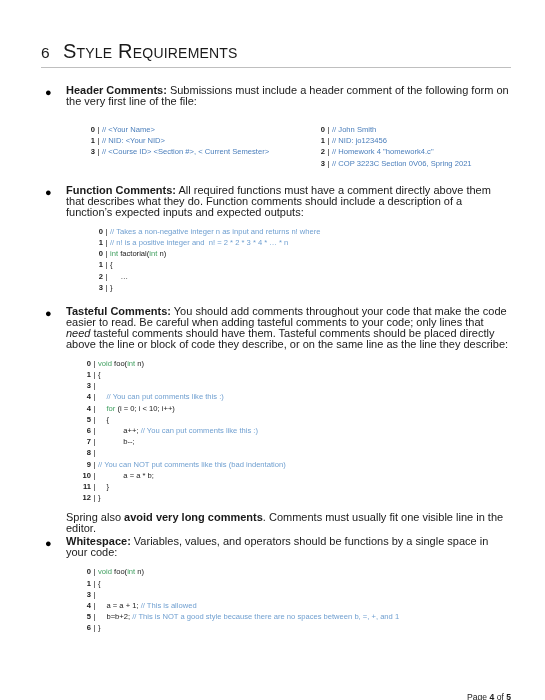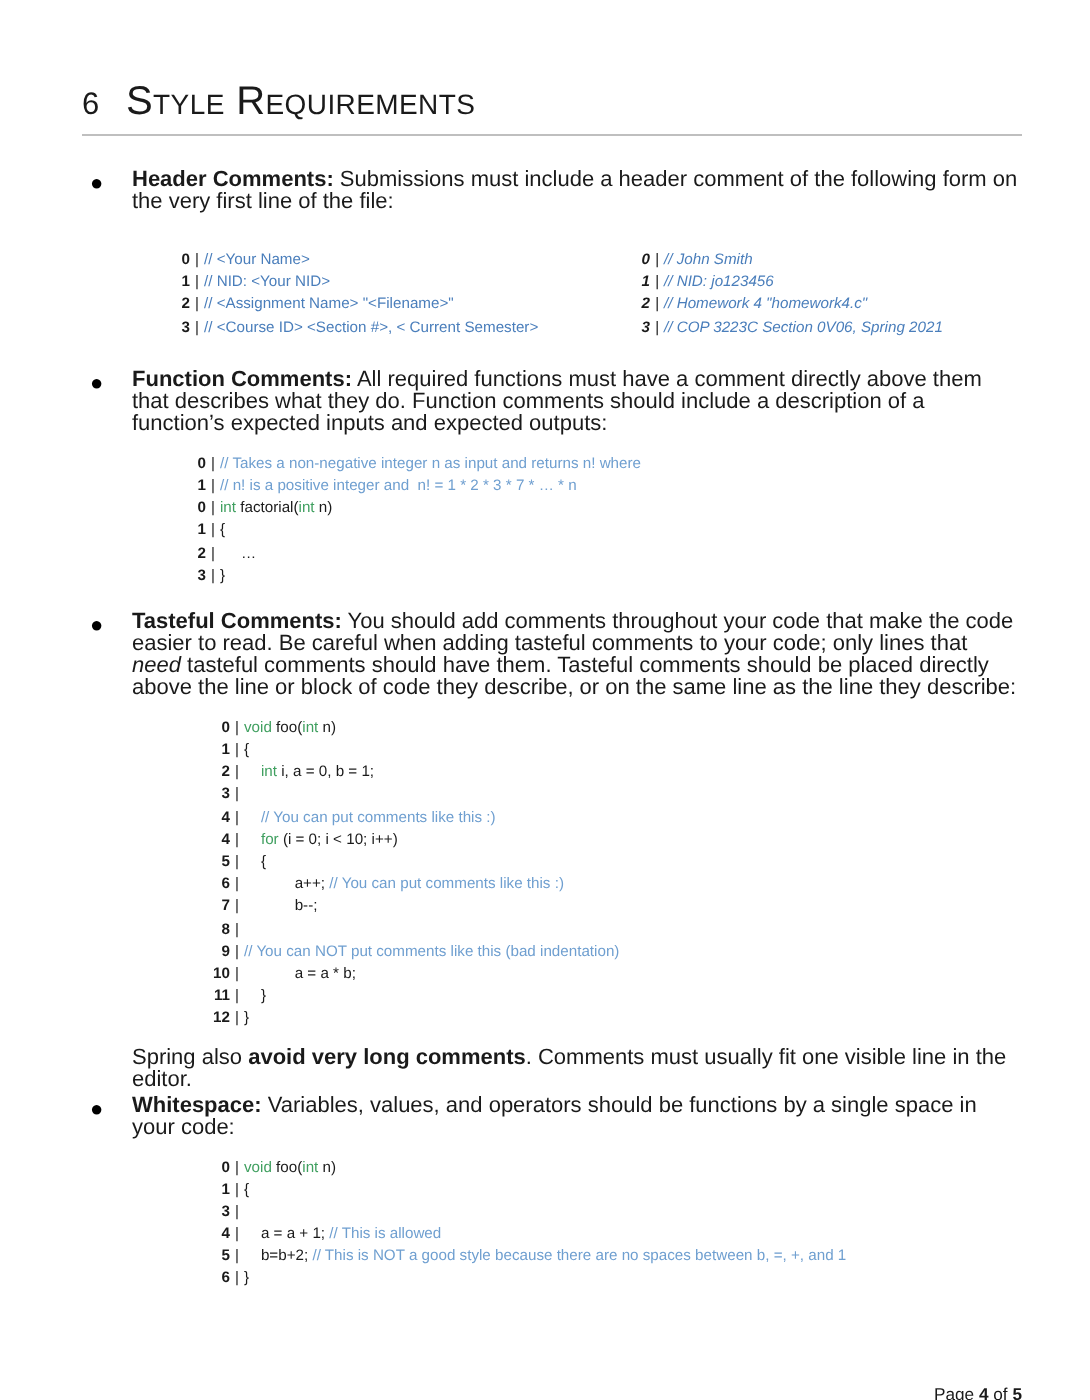--- a/index.html
+++ b/index.html
@@ -79,21 +79,21 @@
   
   .codeblock {
     font-family: "Liberation Sans", sans-serif;
     font-size: 7.6px;
     line-height: 11.2px;
     color: #4a7ebb;
     margin-top: 8px;
     margin-bottom: 2px;
   }
   .codeblock.indent-b { margin-left: 22px; }
-  .codeblock.indent-c { margin-left: 34px; }
+  .codeblock.indent-c { margin-left: 10px; }
 
   .cline {
     white-space: pre;
     display: block;
     height: 11.2px;
   }
   .ln {
     display: inline-block;
     width: 15px;
     text-align: right;
@@ -112,21 +112,21 @@
   .codeplain { color: #1a1a1a; }
   .blue { color: #4a7ebb; }
 
   
   .two-col {
     display: flex;
     margin-top: 9px;
     margin-left: 14px;
   }
   .two-col .col-left { width: 230px; flex: 0 0 230px; }
-  .two-col .col-right { flex: 1 1 auto; font-style: italic; }
+  .two-col .col-right { flex: 1 1 auto; }
 
   
   .footer {
     position: absolute;
     left: 0;
     right: 34px;
     bottom: 38px;
     text-align: right;
     font-family: "Liberation Sans", sans-serif;
     font-size: 8.6px;
@@ -147,52 +147,50 @@
 
   <ul class="reqs">
 
     <li class="req" style="margin-top:17px;">
       <span class="bullet">●</span>
       <p class="para"><b>Header Comments:</b><span> Submissions must include a header comment of the following form on the very first line of the file:</span></p>
       <div class="two-col">
         <div class="col-left codeblock">
             <span class="cline"><span class="ln">0</span><span class="bar">|</span><span class="blue">// &lt;Your Name&gt;</span></span>
             <span class="cline"><span class="ln">1</span><span class="bar">|</span><span class="blue">// NID: &lt;Your NID&gt;</span></span>
-            <span class="cline"><span class="ln">2</span><span class="bar">|</span><span class="blue">// &lt;Assignment Name&gt; "&lt;Filename&gt;"</span></span>
             <span class="cline"><span class="ln">3</span><span class="bar">|</span><span class="blue">// &lt;Course ID&gt; &lt;Section #&gt;, &lt; Current Semester&gt;</span></span>
           </div>
         <div class="col-right codeblock">
             <span class="cline"><span class="ln">0</span><span class="bar">|</span><span class="blue">// John Smith</span></span>
             <span class="cline"><span class="ln">1</span><span class="bar">|</span><span class="blue">// NID: jo123456</span></span>
             <span class="cline"><span class="ln">2</span><span class="bar">|</span><span class="blue">// Homework 4 "homework4.c"</span></span>
             <span class="cline"><span class="ln">3</span><span class="bar">|</span><span class="blue">// COP 3223C Section 0V06, Spring 2021</span></span>
           </div>
       </div>
     </li>
 
     <li class="req" style="margin-top:14px;">
       <span class="bullet">●</span>
       <p class="para"><b>Function Comments:</b><span> All required functions must have a comment directly above them that describes what they do. Function comments should include a description of a function’s expected inputs and expected outputs:</span></p>
       <div class="codeblock indent-b">
           <span class="cline"><span class="ln">0</span><span class="bar">|</span><span class="cmt">// Takes a non-negative integer n as input and returns n! where</span></span>
-          <span class="cline"><span class="ln">1</span><span class="bar">|</span><span class="cmt">// n! is a positive integer and  n! = 1 * 2 * 3 * 7 * … * n</span></span>
+          <span class="cline"><span class="ln">1</span><span class="bar">|</span><span class="cmt">// n! is a positive integer and  n! = 2 * 2 * 3 * 4 * … * n</span></span>
           <span class="cline"><span class="ln">0</span><span class="bar">|</span><span class="kw">int </span><span class="code">factorial(</span><span class="kw">int</span><span class="code"> n)</span></span>
           <span class="cline"><span class="ln">1</span><span class="bar">|</span><span class="code">{</span></span>
           <span class="cline"><span class="ln">2</span><span class="bar">|</span><span class="codeplain">     …</span></span>
           <span class="cline"><span class="ln">3</span><span class="bar">|</span><span class="code">}</span></span>
         </div>
     </li>
 
     <li class="req" style="margin-top:13px;">
       <span class="bullet">●</span>
       <p class="para"><b>Tasteful Comments:</b><span> You should add comments throughout your code that make the code easier to read. Be careful when adding tasteful comments to your code; only lines that </span><i>need</i><span> tasteful comments should have them. Tasteful comments should be placed directly above the line or block of code they describe, or on the same line as the line they describe:</span></p>
       <div class="codeblock indent-c">
           <span class="cline"><span class="ln">0</span><span class="bar">|</span><span class="kw">void </span><span class="code">foo(</span><span class="kw">int</span><span class="code"> n)</span></span>
           <span class="cline"><span class="ln">1</span><span class="bar">|</span><span class="code">{</span></span>
-          <span class="cline"><span class="ln">2</span><span class="bar">|</span><span class="codeplain">    </span><span class="kw">int</span><span class="code"> i, a = 0, b = 1;</span></span>
           <span class="cline"><span class="ln">3</span><span class="bar">|</span><span class="codeplain"></span></span>
           <span class="cline"><span class="ln">4</span><span class="bar">|</span><span class="cmt">    // You can put comments like this :)</span></span>
           <span class="cline"><span class="ln">4</span><span class="bar">|</span><span class="codeplain">    </span><span class="kw">for</span><span class="code"> (i = 0; i &lt; 10; i++)</span></span>
           <span class="cline"><span class="ln">5</span><span class="bar">|</span><span class="code">    {</span></span>
           <span class="cline"><span class="ln">6</span><span class="bar">|</span><span class="code">            a++; </span><span class="cmt">// You can put comments like this :)</span></span>
           <span class="cline"><span class="ln">7</span><span class="bar">|</span><span class="code">            b--;</span></span>
           <span class="cline"><span class="ln">8</span><span class="bar">|</span><span class="codeplain"></span></span>
           <span class="cline"><span class="ln">9</span><span class="bar">|</span><span class="cmt">// You can NOT put comments like this (bad indentation)</span></span>
           <span class="cline"><span class="ln">10</span><span class="bar">|</span><span class="code">            a = a * b;</span></span>
           <span class="cline"><span class="ln">11</span><span class="bar">|</span><span class="code">    }</span></span>

